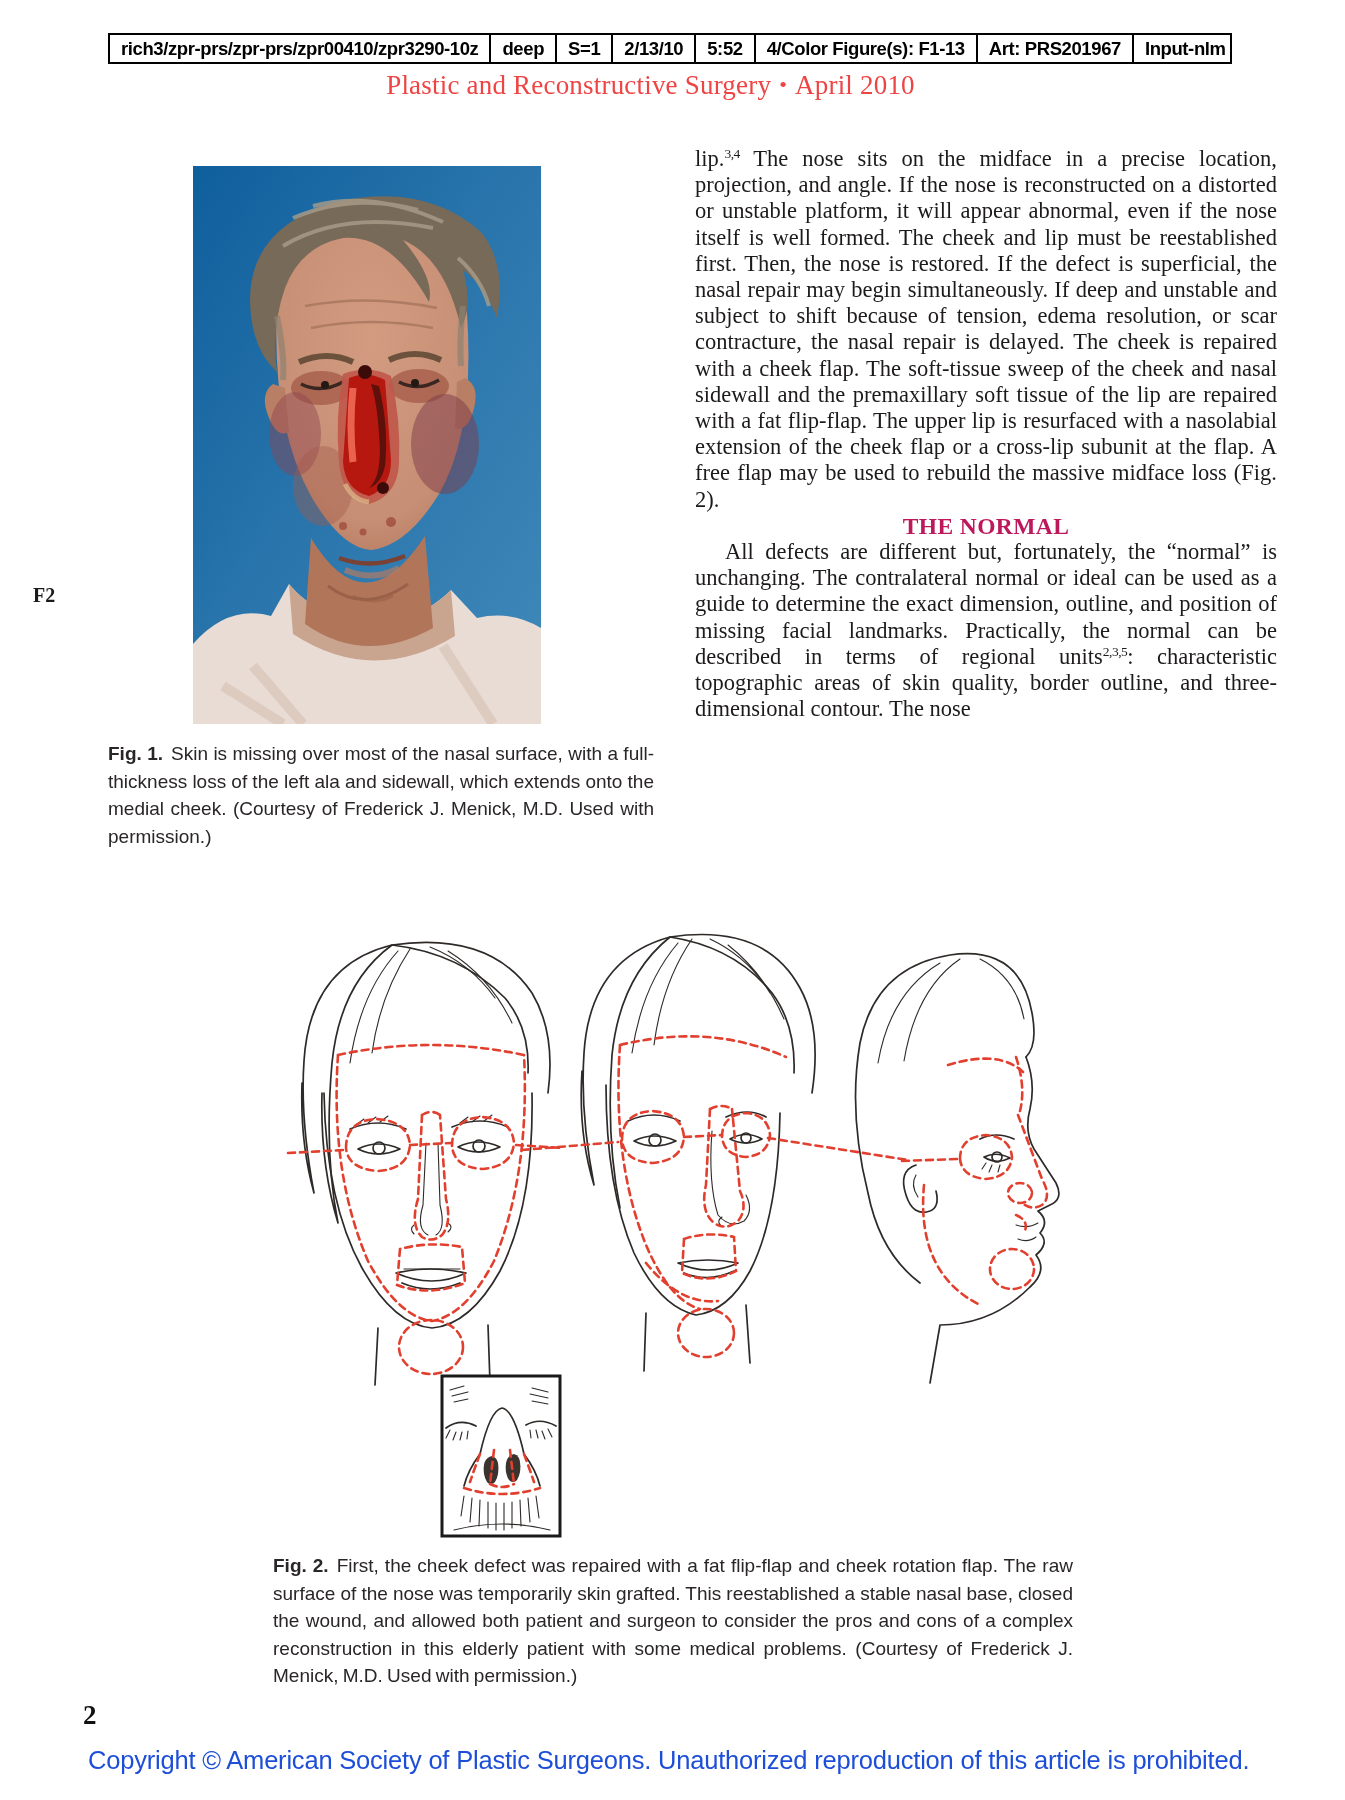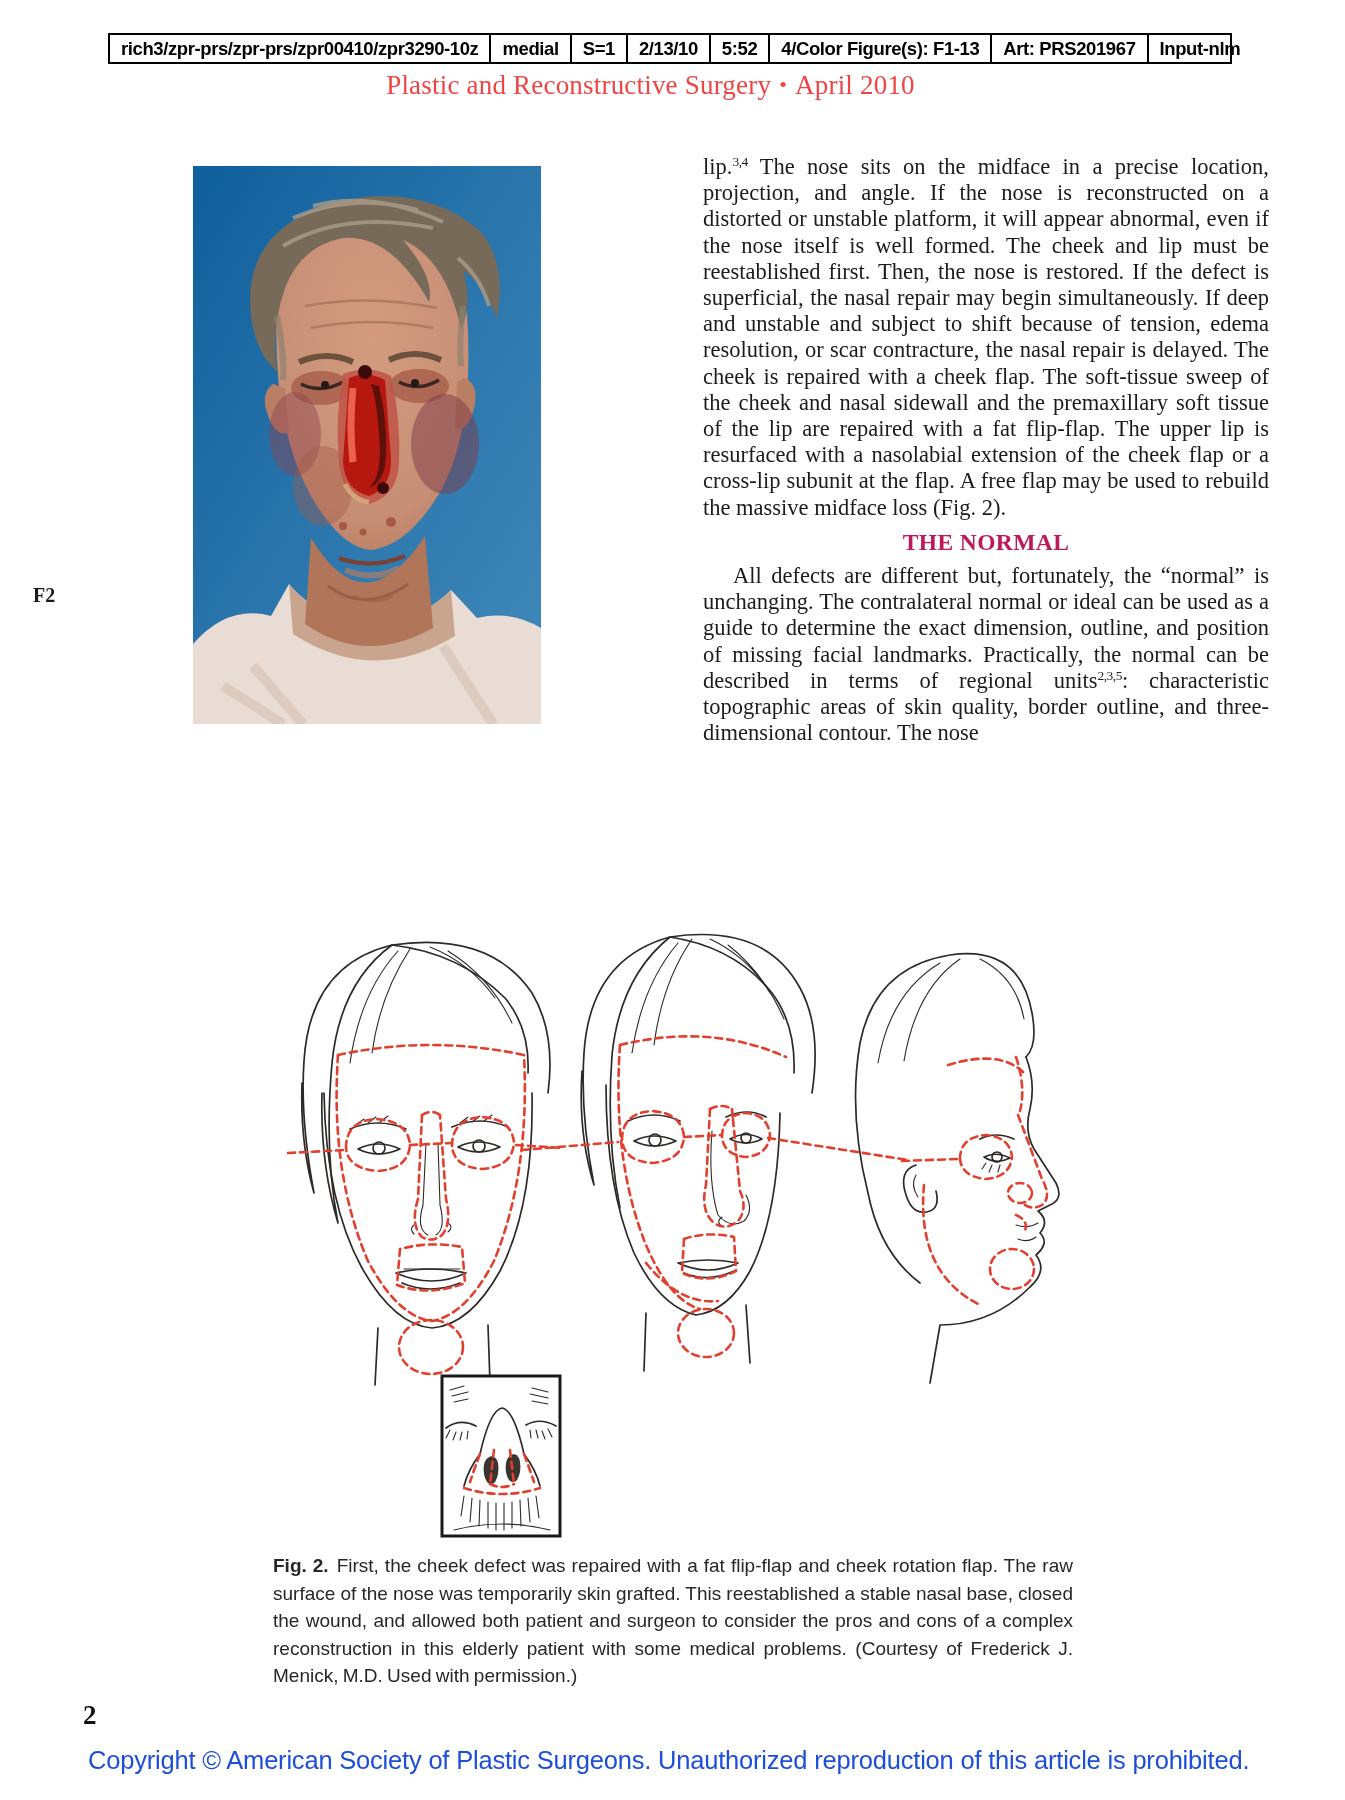--- a/index.html
+++ b/index.html
@@ -38,21 +38,21 @@
     font-family:"Liberation Sans",sans-serif;font-size:19px;line-height:27.5px;
     text-align:justify;color:#2a2627;word-spacing:-1px;
   }
   .cap1{position:absolute;left:108px;top:740px;width:546px;}
   .capLabel{font-weight:bold;margin-right:8px;}
   
   .rcol{
     position:absolute;left:695px;top:146px;width:582px;
     font-size:22.5px;line-height:26.2px;text-align:justify;color:#1d1a1b;
   }
-  .rcol p{margin:8px;}
+  .rcol p{margin:0;}
   .rcol sup{font-size:0.6em;line-height:0;vertical-align:super;letter-spacing:-0.5px;}
   .rcol .indent{text-indent:30px;}
   .sechead{
     margin:11px 0 9px 0;text-align:center;font-weight:bold;font-size:23.5px;
     letter-spacing:0.4px;color:#be185d;text-indent:0;
   }
   
   .fig2{position:absolute;left:240px;top:898px;width:860px;height:645px;}
   .fig2 svg{display:block;width:100%;height:100%;}
   .cap2{position:absolute;left:273px;top:1552px;width:800px;}
@@ -64,21 +64,21 @@
     color:#1d4ed8;white-space:nowrap;
   }
 </style>
 </head>
 <body>
 
 <div class="page">
 
   <div class="proofbar">
     <div class="cell grow">rich3/zpr-prs/zpr-prs/zpr00410/zpr3290-10z</div>
-    <div class="cell">medial</div>
+    <div class="cell">deep</div>
     <div class="cell">S=1</div>
     <div class="cell">2/13/10</div>
     <div class="cell">5:52</div>
     <div class="cell">4/Color Figure(s): F1-13</div>
     <div class="cell">Art: PRS201967</div>
     <div class="cell">Input-nlm</div>
   </div>
 
   <div class="runhead">
     <span>Plastic and Reconstructive Surgery</span><span class="bullet">•</span><span>April 2010</span>
@@ -145,20 +145,23 @@
       <circle cx="150" cy="360" r="4" fill="#a04c3c" opacity="0.8"></circle>
       <circle cx="198" cy="356" r="5" fill="#a04c3c" opacity="0.8"></circle>
       <circle cx="170" cy="366" r="3.5" fill="#a04c3c" opacity="0.8"></circle>
 
       <path d="M146,392 Q178,404 212,390" stroke="#7a4234" stroke-width="4.5" fill="none"></path>
       <path d="M152,404 Q180,416 206,402" stroke="#b07a62" stroke-width="6" fill="none" opacity="0.7"></path>
       <path d="M160,430 Q180,440 200,430" stroke="#9a6148" stroke-width="3" fill="none" opacity="0.6"></path>
     </svg>
   </div>
 
+  <div class="caption cap1">
+    <span class="capLabel">Fig. 1.</span><span>Skin is missing over most of the nasal surface, with a full-thickness loss of the left ala and sidewall, which extends onto the medial cheek. (Courtesy of Frederick J. Menick, M.D. Used with permission.)</span>
+  </div>
 
   <div class="rcol">
     <p><span>lip.</span><sup>3,4</sup><span> The nose sits on the midface in a precise location, projection, and angle. If the nose is reconstructed on a distorted or unstable platform, it will appear abnormal, even if the nose itself is well formed. The cheek and lip must be reestablished first. Then, the nose is restored. If the defect is superficial, the nasal repair may begin simultaneously. If deep and unstable and subject to shift because of tension, edema resolution, or scar contracture, the nasal repair is delayed. The cheek is repaired with a cheek flap. The soft-tissue sweep of the cheek and nasal sidewall and the premaxillary soft tissue of the lip are repaired with a fat flip-flap. The upper lip is resurfaced with a nasolabial extension of the cheek flap or a cross-lip subunit at the flap. A free flap may be used to rebuild the massive midface loss (Fig. 2).</span></p>
     <p class="sechead">THE NORMAL</p>
     <p class="indent"><span>All defects are different but, fortunately, the “normal” is unchanging. The contralateral normal or ideal can be used as a guide to determine the exact dimension, outline, and position of missing facial landmarks. Practically, the normal can be described in terms of regional units</span><sup>2,3,5</sup><span>: characteristic topographic areas of skin quality, border outline, and three-dimensional contour. The nose</span></p>
   </div>
 
   <div class="fig2">
     <svg viewBox="0 0 860 645">
       <style>

